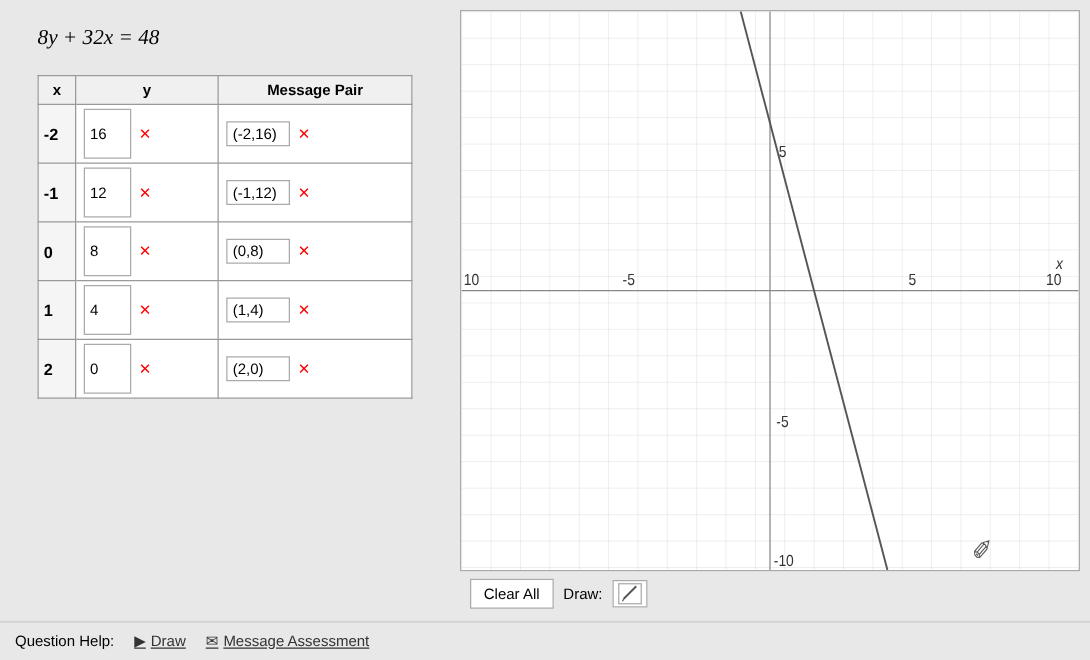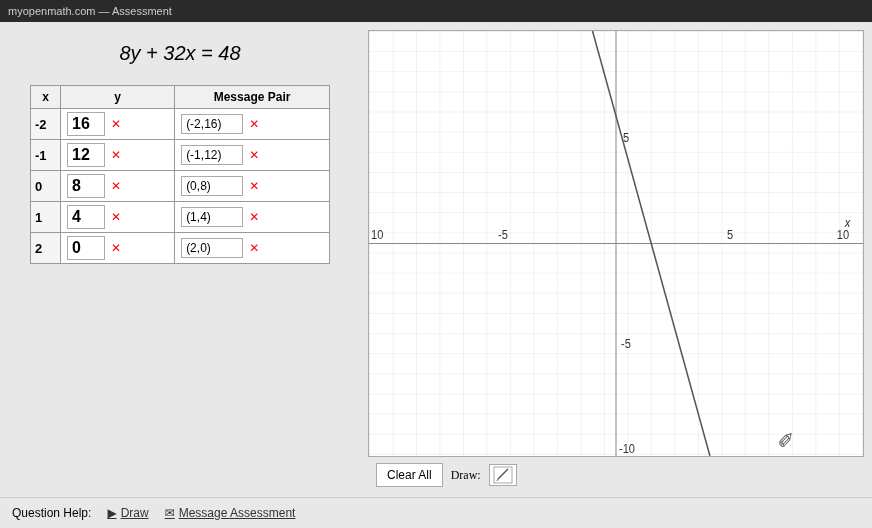--- a/index.html
+++ b/index.html
@@ -40,24 +40,25 @@
     .left-panel {
       width: 360px;
       padding: 20px 30px;
       background: #e8e8e8;
       display: flex;
       flex-direction: column;
       gap: 12px;
     }
 
     .equation {
-      font-size: 20px;
-      text-align: center;
+      font-size: 17px;
+      text-align: left;
       margin-bottom: 8px;
       font-style: italic;
+      font-family: Liberation Serif, serif;
     }
 
     .data-table {
       border-collapse: collapse;
       width: 100%;
       background: white;
       border: 1px solid #999;
     }
 
     .data-table th {
@@ -85,44 +86,43 @@
     }
 
     .input-cell {
       display: flex;
       align-items: center;
       gap: 4px;
     }
 
     .input-box {
       border: 1px solid #aaa;
-      padding: 2px 4px;
+      padding: 12px 4px;
       width: 38px;
-      font-size: 16px;
-      background: white;
-      font-weight: bold;
+      font-size: 12px;
+      background: white;
     }
 
     .x-btn {
       color: red;
       font-size: 12px;
       cursor: pointer;
       padding: 0 2px;
     }
 
     .ordered-cell {
       display: flex;
       align-items: center;
       gap: 4px;
     }
 
     .ordered-box {
       border: 1px solid #aaa;
       padding: 2px 4px;
-      width: 62px;
+      width: 51px;
       font-size: 12px;
       background: white;
     }
 
     
     .right-panel {
       flex: 1;
       background: #e8e8e8;
       display: flex;
       flex-direction: column;
@@ -154,21 +154,20 @@
       background: white;
       border: 1px solid #aaa;
       padding: 4px 10px;
       cursor: pointer;
       font-size: 12px;
       border-radius: 0;
     }
 
     .draw-label {
       font-size: 12px;
-      font-family: Liberation Serif, serif;
     }
 
     .draw-icon {
       width: 28px;
       height: 22px;
       background: white;
       border: 1px solid #aaa;
       display: inline-flex;
       align-items: center;
       justify-content: center;
@@ -194,23 +193,20 @@
       color: #333;
       cursor: pointer;
       text-decoration: underline;
     }
   </style>
 </head>
 <body>
 
 <div class="app-container">
 
-  <div class="top-bar">
-    <span>myopenmath.com — Assessment</span>
-  </div>
 
   <div class="main-content">
 
     <div class="left-panel">
 
       <div class="equation">8y + 32x = 48</div>
 
       <table class="data-table">
         <thead>
           <tr>

